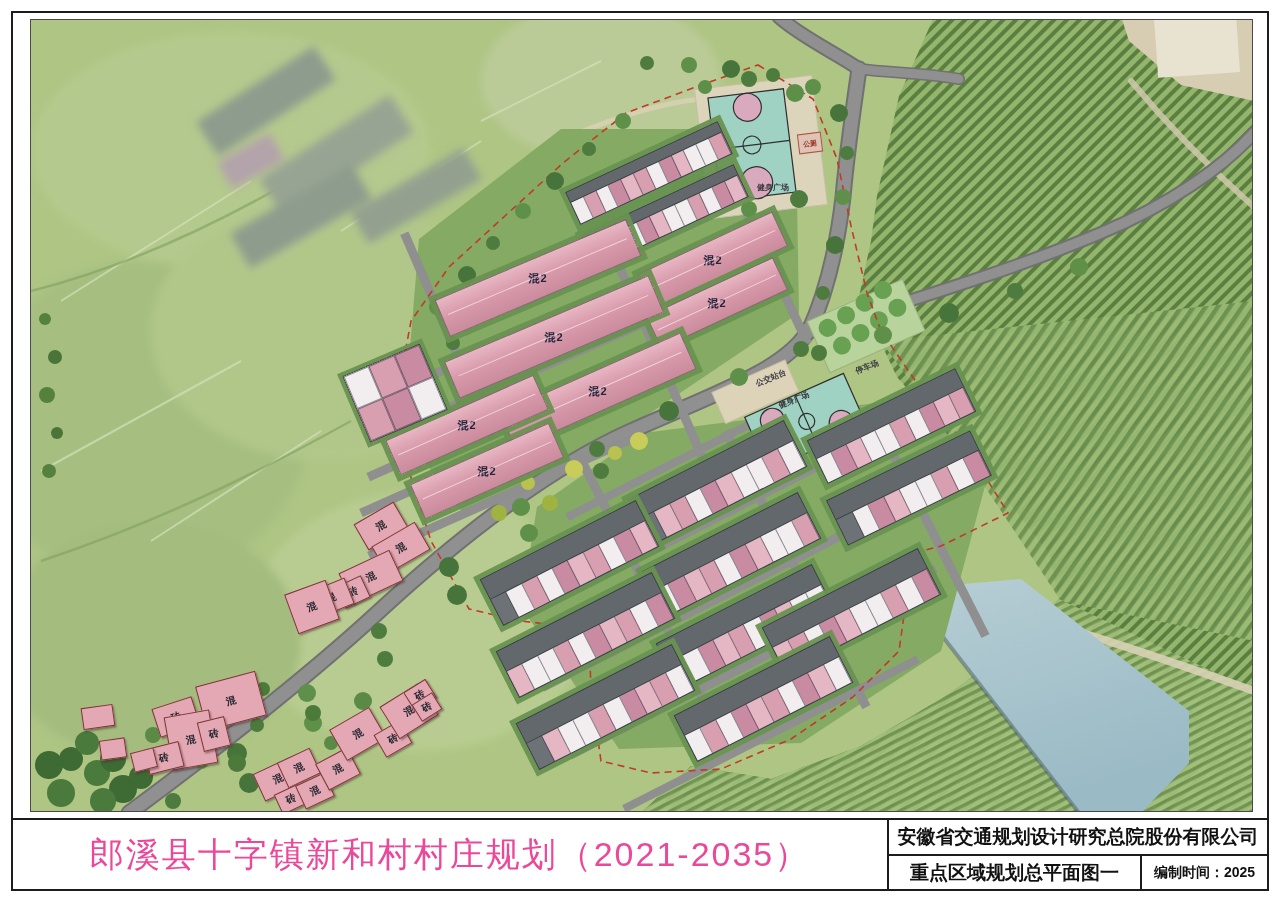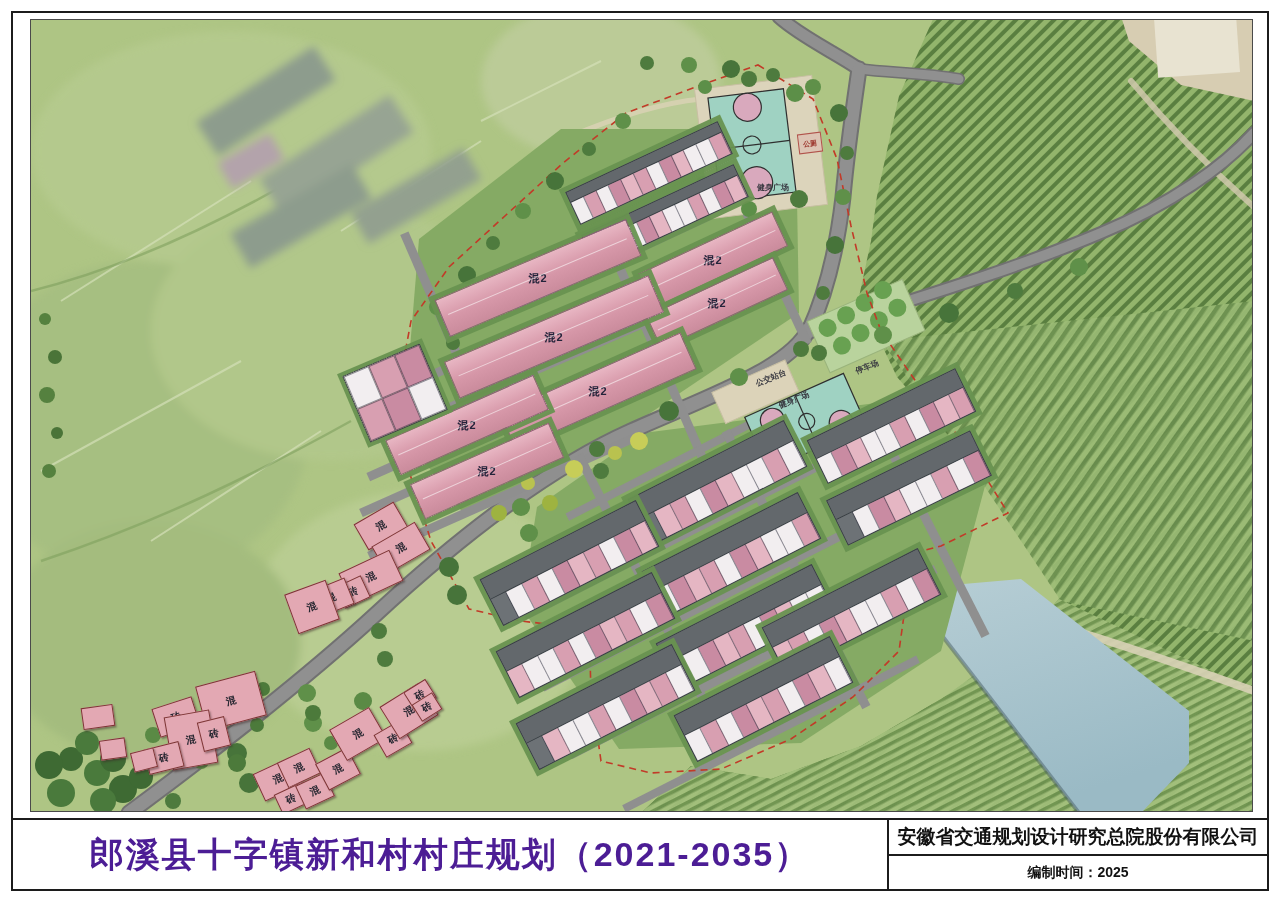--- a/index.html
+++ b/index.html
@@ -21,21 +21,21 @@
   .b-chs{display:grid;grid-template-columns:repeat(3,1fr);grid-template-rows:repeat(2,1fr);border:1px solid #3a4045;box-shadow:0 0 0 4px rgba(104,146,80,0.95);}
   .b-chs span{border:0.5px solid rgba(42,42,58,0.5);}
   .b-e{background:#e3a8b3;border:1.5px solid #7d3535;box-shadow:1px 2px 2px rgba(60,40,40,0.45);}
   .b-wc{background:#ddc4b4;border:1.2px solid #b0524a;}
   .blabel{position:absolute;inset:0;display:flex;align-items:center;justify-content:center;font-weight:bold;color:#262630;font-size:10px;line-height:1;white-space:nowrap;}
   .b-p .blabel{font-size:11px;letter-spacing:1px;color:#23233a;}
   .b-wc .blabel{font-size:7px;color:#9c352c;letter-spacing:0;}
   .map-label{position:absolute;font-size:8px;font-weight:bold;color:#393941;white-space:nowrap;transform-origin:center;}
   
   .titlebar{position:absolute;left:11px;top:818px;width:1258px;height:73px;border:2px solid #1c1c1c;box-sizing:border-box;display:flex;background:#fff;}
-  .tb-main{flex:1;display:flex;align-items:center;justify-content:center;font-size:34px;font-weight:bold;color:#4c1d95;letter-spacing:2px;}
+  .tb-main{flex:1;display:flex;align-items:center;justify-content:center;font-size:34px;font-weight:normal;color:#ec4899;letter-spacing:2px;}
   .tb-right{width:378px;border-left:2px solid #1c1c1c;display:flex;flex-direction:column;}
   .tb-company{height:36px;border-bottom:2px solid #1c1c1c;display:flex;align-items:center;justify-content:center;font-size:19px;font-weight:bold;color:#111;box-sizing:border-box;}
   .tb-bottom{flex:1;display:flex;}
   .tb-drawing{width:253px;border-right:2px solid #1c1c1c;display:flex;align-items:center;justify-content:center;font-size:19px;font-weight:bold;color:#111;box-sizing:border-box;}
   .tb-date{flex:1;display:flex;align-items:center;justify-content:center;font-size:14px;font-weight:bold;color:#111;}
 </style>
 </head>
 <body>
 
 <div class="sheet">
@@ -561,17 +561,18 @@
       </div>
   </div>
 
   <div class="frame"></div>
 
   <div class="titlebar">
     <div class="tb-main">郎溪县十字镇新和村村庄规划（2021-2035）</div>
     <div class="tb-right">
       <div class="tb-company">安徽省交通规划设计研究总院股份有限公司</div>
       <div class="tb-bottom">
+        <div class="tb-drawing">重点区域规划总平面图一</div>
         <div class="tb-date">编制时间：2025</div>
       </div>
     </div>
   </div>
 </div>
 
 </body></html>

